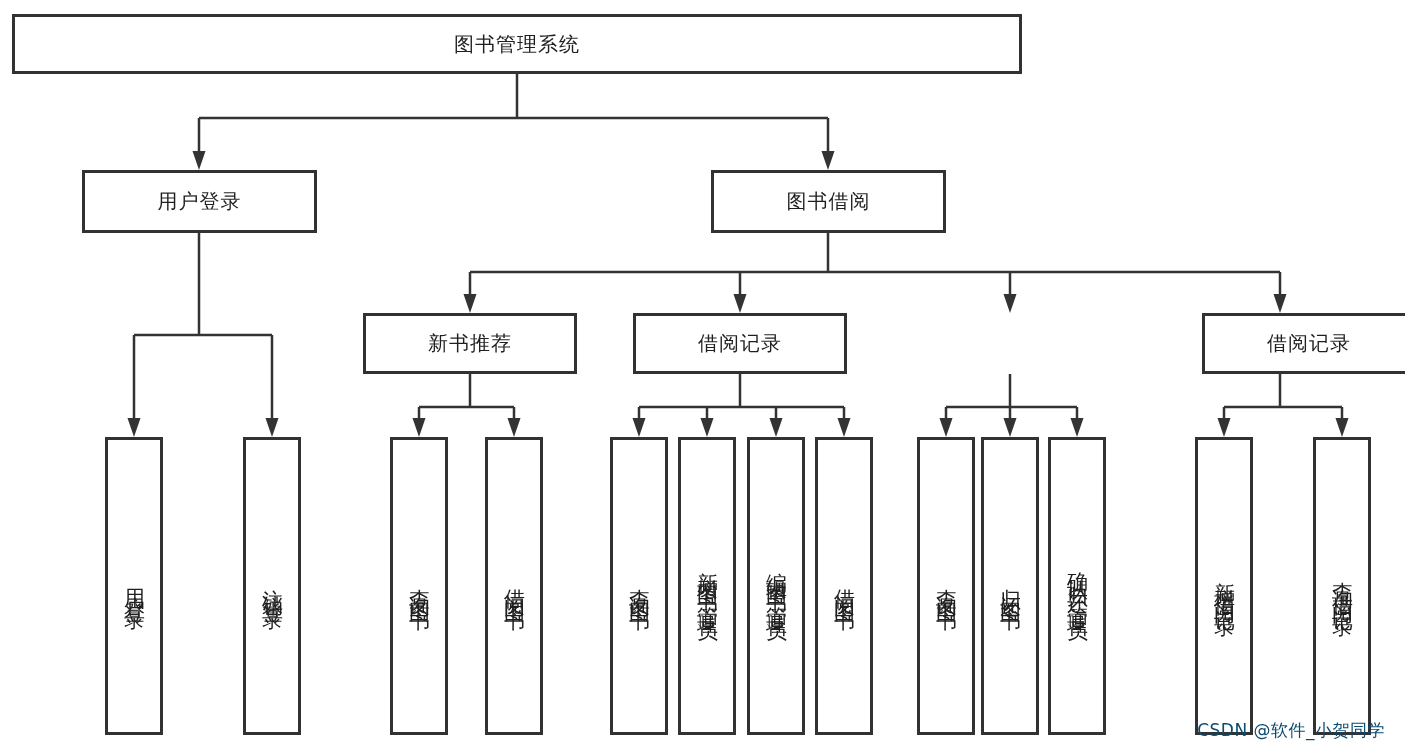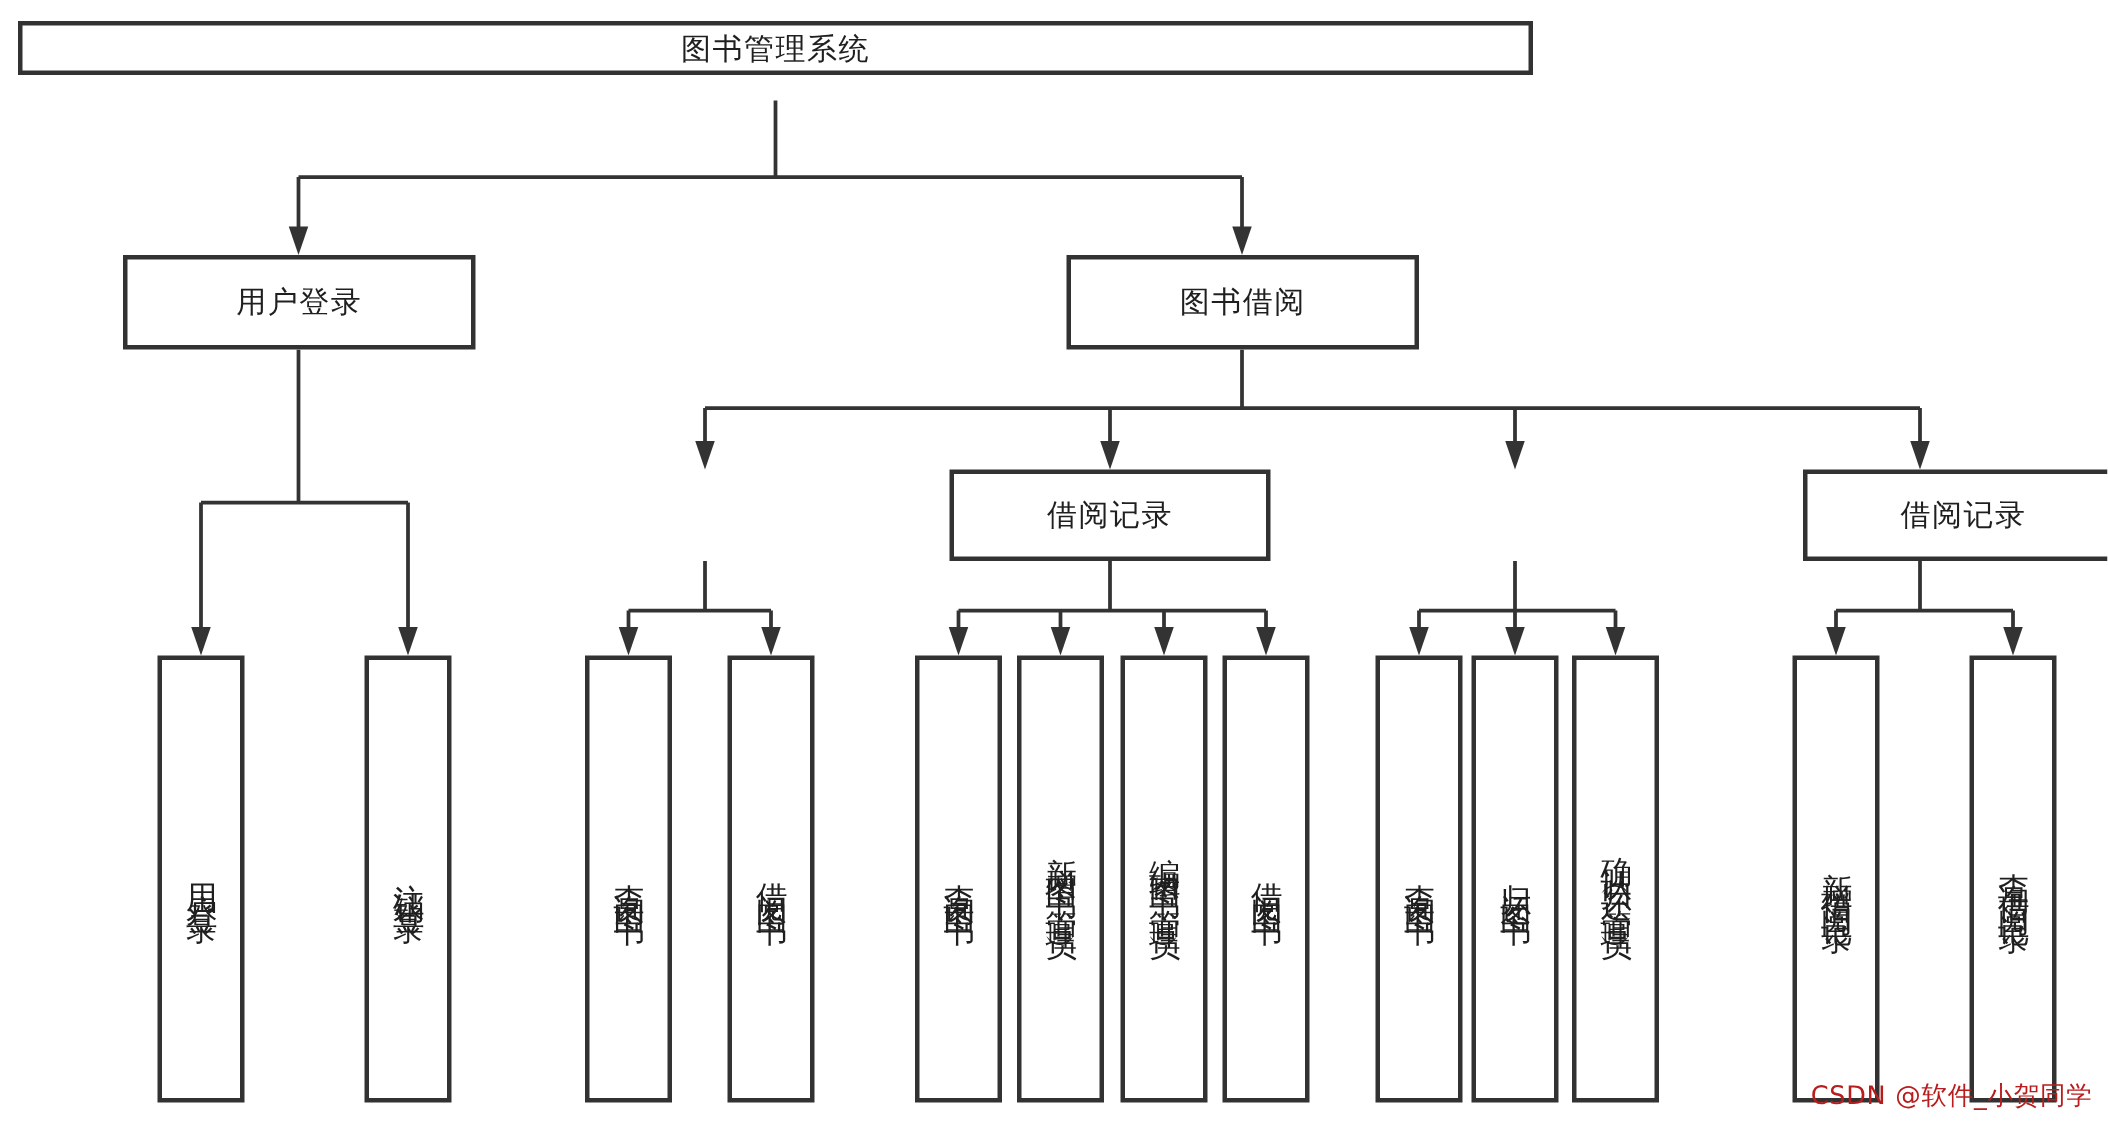--- a/index.html
+++ b/index.html
@@ -45,24 +45,24 @@
   .leaf .vtext {
     writing-mode: vertical-rl;
     text-orientation: mixed;
     font-size: 21px;
     letter-spacing: 7px;
     line-height: 1;
     max-height: 286px;
   }
   .watermark {
     position: absolute;
-    right: 10px;
+    right: 20px;
     bottom: 5px;
     font-size: 17px;
-    color: #b91c1c;
+    color: #0c4a6e;
     letter-spacing: 0.5px;
     z-index: 3;
     white-space: nowrap;
   }
 </style>
 </head>
 <body>
 
 <div class="canvas">
 
@@ -99,31 +99,34 @@
       <polygon points="769.5,418 782.5,418 776,437"></polygon>
       <polygon points="837.5,418 850.5,418 844,437"></polygon>
       <polygon points="939.5,418 952.5,418 946,437"></polygon>
       <polygon points="1003.5,418 1016.5,418 1010,437"></polygon>
       <polygon points="1070.5,418 1083.5,418 1077,437"></polygon>
       <polygon points="1217.5,418 1230.5,418 1224,437"></polygon>
       <polygon points="1335.5,418 1348.5,418 1342,437"></polygon>
     </g>
   </svg>
 
-  <div class="node" style="left:12px; top:14px; width:1010px; height:36px;">
+  <div class="node" style="left:12px; top:14px; width:1010px; height:60px;">
     <span>图书管理系统</span>
   </div>
 
   <div class="node" style="left:82px; top:170px; width:235px; height:63px;">
     <span>用户登录</span>
   </div>
   <div class="node" style="left:711px; top:170px; width:235px; height:63px;">
     <span>图书借阅</span>
   </div>
 
+  <div class="node" style="left:363px; top:313px; width:214px; height:61px;">
+    <span>新书推荐</span>
+  </div>
   <div class="node" style="left:633px; top:313px; width:214px; height:61px;">
     <span>借阅记录</span>
   </div>
   <div class="node" style="left:1202px; top:313px; width:214px; height:61px;">
     <span>借阅记录</span>
   </div>
 
   <div class="node leaf" style="left:105px; top:437px; width:58px; height:298px;">
     <span class="vtext">用户登录</span>
   </div>

